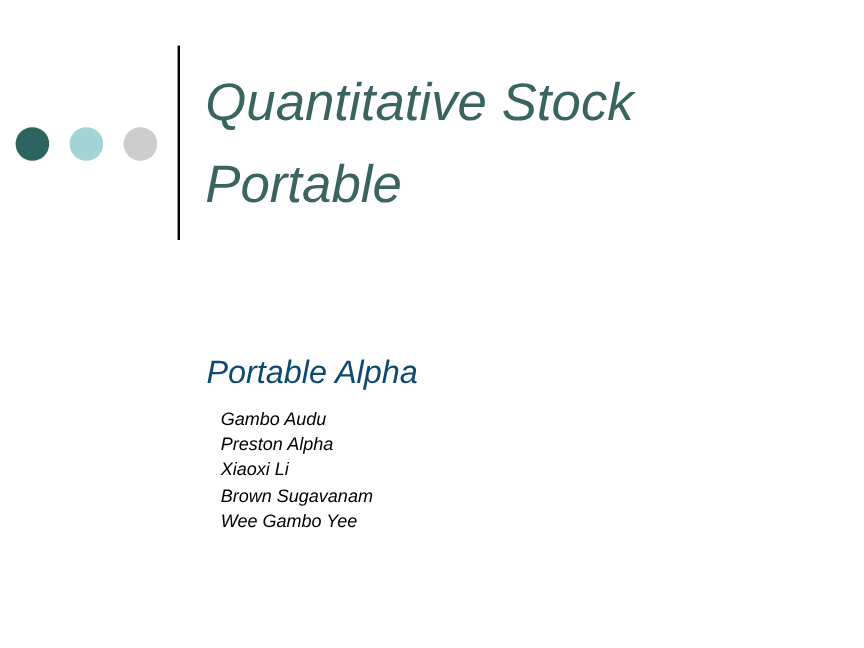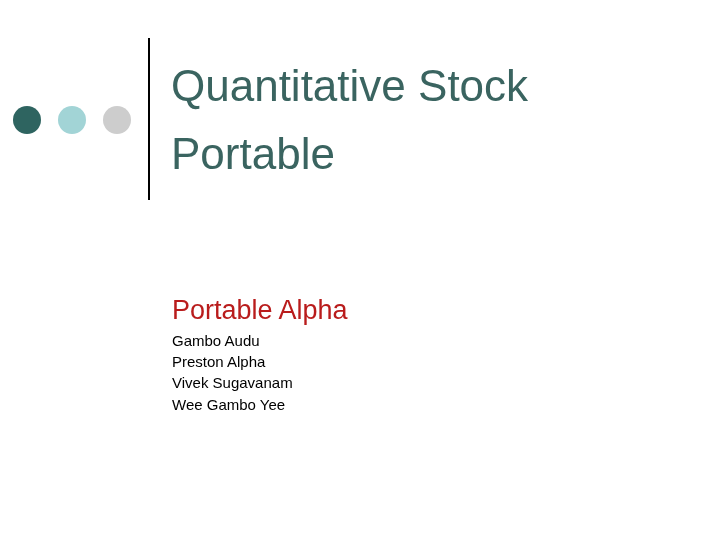--- a/index.html
+++ b/index.html
@@ -13,20 +13,21 @@
     background: #ffffff;
     font-family: "Liberation Sans", sans-serif;
     overflow: hidden;
   }
 
   .slide {
     position: relative;
     width: 720px;
     height: 460px;
     background: #ffffff;
+    font-style: italic;
   }
 
   
   .dot-group {
     position: absolute;
     left: 13px;
     top: 106px;
     display: flex;
     gap: 17px;
     align-items: center;
@@ -67,27 +68,27 @@
   
   .subtitle-block {
     position: absolute;
     left: 172px;
     top: 294px;
     width: 420px;
   }
   .subtitle-heading {
     font-size: 27px;
     line-height: 33px;
-    color: #b91c1c;
+    color: #0c4a6e;
     font-weight: normal;
     margin-bottom: 3px;
   }
   .name-list {
     list-style: none;
-    margin: 0;
+    margin: 12px;
     padding: 0;
   }
   .name-item {
     font-size: 15px;
     line-height: 21.2px;
     color: #000000;
     font-weight: normal;
   }
 </style>
 </head>
@@ -106,18 +107,19 @@
   <div class="title-block">
     <div class="title-line">Quantitative Stock</div>
     <div class="title-line">Portable</div>
   </div>
 
   <div class="subtitle-block">
     <div class="subtitle-heading">Portable Alpha</div>
     <ul class="name-list">
       <li class="name-item">Gambo Audu</li>
       <li class="name-item">Preston Alpha</li>
-      <li class="name-item">Vivek Sugavanam</li>
+      <li class="name-item">Xiaoxi Li</li>
+      <li class="name-item">Brown Sugavanam</li>
       <li class="name-item">Wee Gambo Yee</li>
     </ul>
   </div>
 
 </div>
 
 </body></html>

